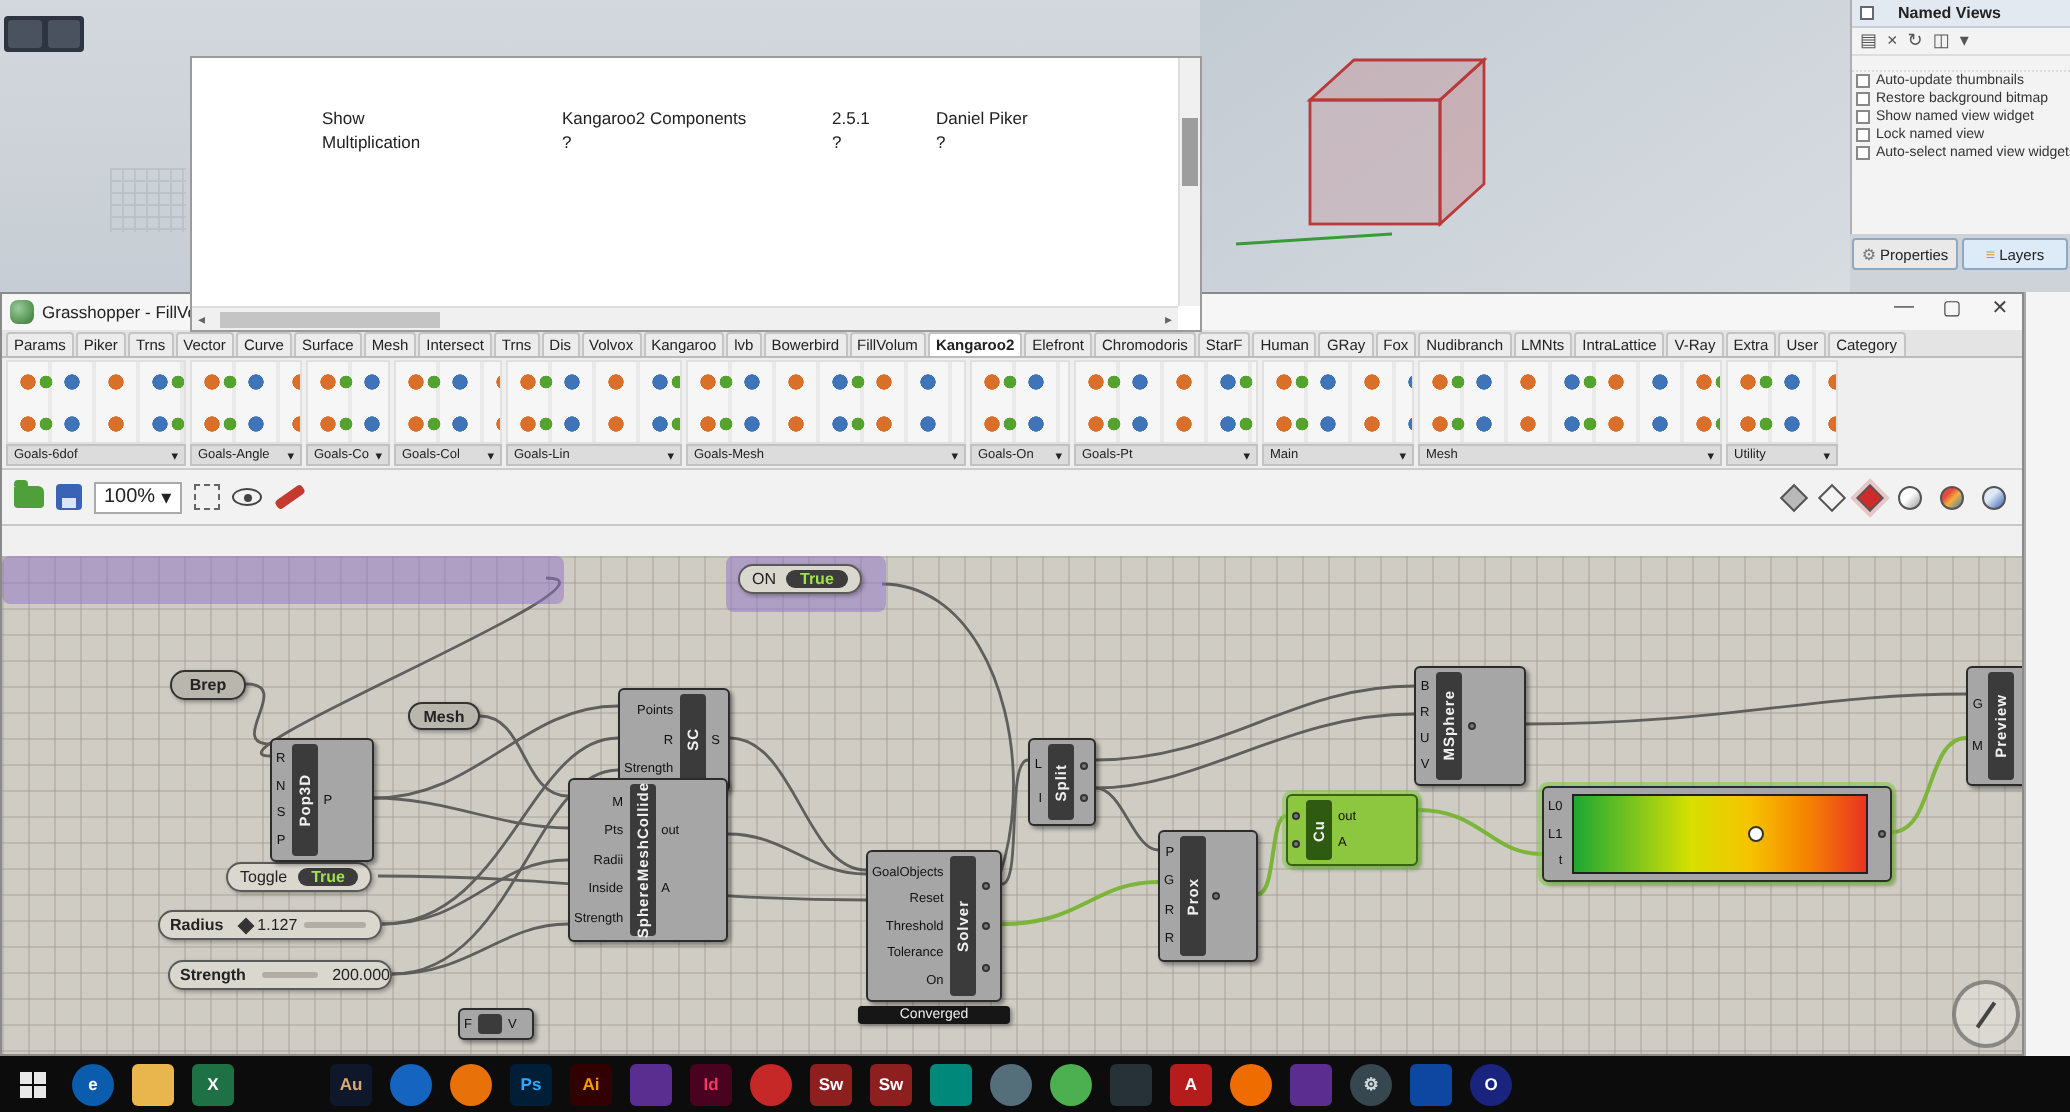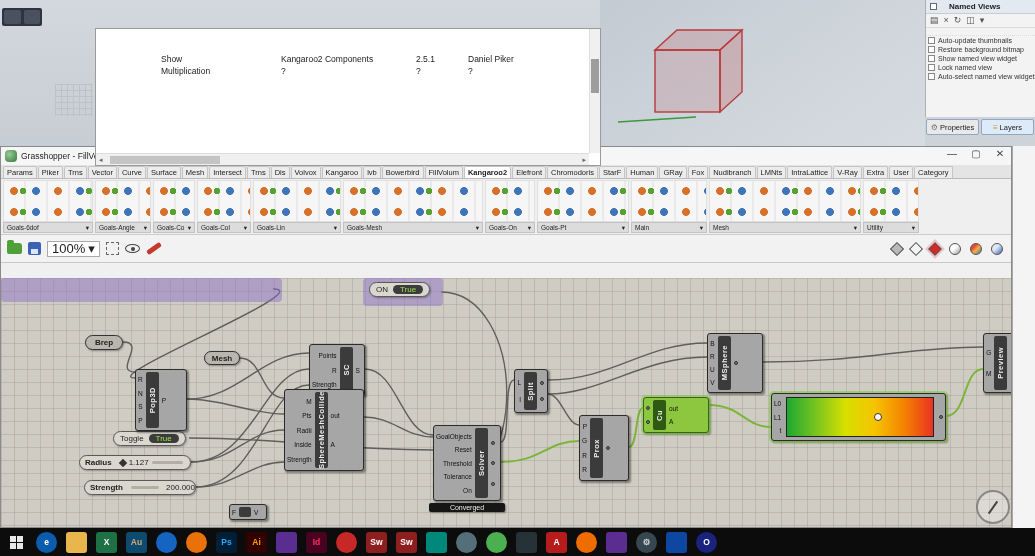--- a/index.html
+++ b/index.html
@@ -66,21 +66,21 @@
       radial-gradient(circle 5px at 10px 10px, #55a22e 62%, transparent 66%),
       repeating-linear-gradient(90deg, transparent 0 20px, rgba(0,0,0,.05) 20px 22px);
     background-size:44px 21px, 44px 21px, 66px 21px, auto;
     background-position:0 0, 22px 0, 9px 0, 0 0; }
   .group-label { height:11px; background:#dcdcdc; border:1px solid #c2c2c2; font-size:6.5px; display:flex; align-items:center; justify-content:space-between; padding:0 3px; white-space:nowrap; overflow:hidden; }
   .gh-canvasbar { height:28px; display:flex; align-items:center; gap:6px; padding:0 6px; background:#f2f2f2; border-bottom:1px solid #c8c8c8; position:relative; }
   .folder-icon { width:15px; height:11px; background:#4f9f3a; border-radius:1px 3px 2px 2px; position:relative; }
   .folder-icon:before { content:""; position:absolute; left:0; top:-3px; width:7px; height:3px; background:#4f9f3a; border-radius:2px 2px 0 0; }
   .floppy-icon { width:13px; height:13px; background:#3a62b5; border-radius:2px; position:relative; }
   .floppy-icon:before { content:""; position:absolute; left:3px; bottom:1px; width:7px; height:5px; background:#dde5f5; }
-  .zoom-box { display:flex; align-items:center; gap:3px; border:1px solid #aaa; background:#fff; padding:0 4px; height:16px; font-size:13px; }
+  .zoom-box { display:flex; align-items:center; gap:3px; border:1px solid #aaa; background:#fff; padding:0 4px; height:16px; font-size:10px; }
   .dash-sel { width:13px; height:13px; border:1px dashed #666; }
   .eye-icon { width:15px; height:9px; border:1px solid #444; border-radius:50%; position:relative; }
   .eye-icon:before { content:""; position:absolute; left:5px; top:2px; width:4px; height:4px; background:#444; border-radius:50%; }
   .marker-icon { width:16px; height:5px; background:#c43a2e; border-radius:2px; transform:rotate(-35deg); position:relative; }
   .display-icons { position:absolute; right:8px; display:flex; gap:9px; align-items:center; }
   .gem { width:10px; height:10px; transform:rotate(45deg); border:1px solid #555; }
   .gem.gray { background:#b9b9b9; } .gem.white { background:#f4f4f4; }
   .gem.red { background:#cf2b2b; outline:2px solid #e6c7c7; }
   .ball { width:12px; height:12px; border-radius:50%; border:1px solid #555; background:linear-gradient(135deg,#fff 45%,#999); }
   .ball.color { background:linear-gradient(135deg,#e64a3c 30%,#f2b13c 55%,#3f7ac2); }
@@ -102,21 +102,21 @@
   .vtext { writing-mode:vertical-rl; transform:rotate(180deg); font-size:7.5px; font-weight:bold; letter-spacing:.5px; white-space:nowrap; }
   .nub { width:4px; height:4px; background:#777; border:1px solid #333; border-radius:50%; margin:2px 0; }
   .status { position:absolute; background:#161616; color:#eee; font-size:7px; display:flex; align-items:center; justify-content:center; border-radius:2px; padding:1px 6px; box-shadow:1px 1px 2px rgba(0,0,0,.4); }
 
   .capsule { position:absolute; background:#b9b6ae; border:1px solid #333; border-radius:9px; font-size:8px; font-weight:bold; display:flex; align-items:center; justify-content:center; box-shadow:1px 1px 2px rgba(0,0,0,.35); }
   .slider { position:absolute; height:15px; background:#dad7cf; border:1px solid #5a5a5a; border-radius:8px; display:flex; align-items:center; font-size:8px; box-shadow:1px 1px 2px rgba(0,0,0,.3); }
   .slider .lbl { font-weight:bold; padding:0 5px; white-space:nowrap; }
   .slider .knob { width:6px; height:6px; background:#333; transform:rotate(45deg); margin:0 3px; flex:none; }
   .slider .track { flex:1; height:3px; background:#b2aea3; margin:0 7px 0 3px; border-radius:2px; }
   .toggle { position:absolute; height:15px; background:#dad7cf; border:1px solid #5a5a5a; border-radius:8px; display:flex; align-items:center; font-size:8px; gap:5px; padding:0 6px; box-shadow:1px 1px 2px rgba(0,0,0,.3); }
-  .toggle .tval { background:#3c3c3c; color:#9ee24f; border-radius:7px; padding:0 7px; font-weight:normal; }
+  .toggle .tval { background:#3c3c3c; color:#9ee24f; border-radius:7px; padding:0 7px; font-weight:bold; }
 
   .cu { background:#8dc63f; border-color:#36621a; box-shadow:0 0 0 2px rgba(130,200,70,.55),1.5px 1.5px 2px rgba(0,0,0,.4); }
   .cu .core { background:#2f5a12; }
   .gradnode { position:absolute; display:flex; background:#a6a6a6; border:1px solid #2c2c2c; border-radius:3px; box-shadow:0 0 0 2px rgba(130,200,70,.6),1.5px 1.5px 2px rgba(0,0,0,.4); }
   .gradbar { flex:1; margin:3px; border:1px solid #222; background:linear-gradient(90deg,#1da832,#7ac41f,#d6e000,#f5c400,#f58300,#e93323); position:relative; }
   .graddot { position:absolute; left:62%; top:50%; width:8px; height:8px; margin:-4px; background:#fff; border:1px solid #333; border-radius:50%; }
   .compass { position:absolute; left:975px; top:212px; width:34px; height:34px; border-radius:50%; border:2px solid rgba(70,70,70,.55); background:rgba(255,255,255,.25); display:flex; align-items:center; justify-content:center; }
   .needle { width:2px; height:15px; background:#444; transform:rotate(35deg); }
 
   
@@ -613,21 +613,21 @@
           <i></i>
           <i></i>
           <i></i>
         </span>
       </span>
     <span style="display:flex;gap:9px;align-items:center">
 
     <span class="tbi" style="background: rgb(11, 92, 173); color: rgb(255, 255, 255); border-radius: 50%;">e</span>
         <span class="tbi" style="background: rgb(232, 182, 76); color: rgb(255, 255, 255); border-radius: 3px;"></span>
         <span class="tbi" style="background: rgb(30, 113, 69); color: rgb(255, 255, 255); border-radius: 3px;">X</span>
-        <span class="tbi" style="background: #0c4a6e; color: rgb(215, 167, 120); border-radius: 3px;">Au</span>
+        <span class="tbi" style="background: #0f172a; color: rgb(215, 167, 120); border-radius: 3px; margin-left: 39px;">Au</span>
         <span class="tbi" style="background: rgb(21, 101, 192); color: rgb(255, 255, 255); border-radius: 50%;"></span>
         <span class="tbi" style="background: rgb(232, 113, 10); color: rgb(255, 255, 255); border-radius: 50%;"></span>
         <span class="tbi" style="background: rgb(0, 30, 54); color: rgb(49, 168, 255); border-radius: 3px;">Ps</span>
         <span class="tbi" style="background: rgb(51, 0, 0); color: rgb(255, 154, 0); border-radius: 3px;">Ai</span>
         <span class="tbi" style="background: rgb(90, 45, 145); color: rgb(214, 161, 255); border-radius: 3px;"></span>
         <span class="tbi" style="background: rgb(73, 2, 31); color: rgb(255, 51, 102); border-radius: 3px;">Id</span>
         <span class="tbi" style="background: rgb(198, 40, 40); color: rgb(255, 255, 255); border-radius: 50%;"></span>
         <span class="tbi" style="background: rgb(141, 31, 31); color: rgb(255, 255, 255); border-radius: 3px;">Sw</span>
         <span class="tbi" style="background: rgb(141, 31, 31); color: rgb(255, 255, 255); border-radius: 3px;">Sw</span>
         <span class="tbi" style="background: rgb(0, 137, 123); color: rgb(255, 255, 255); border-radius: 3px;"></span>

